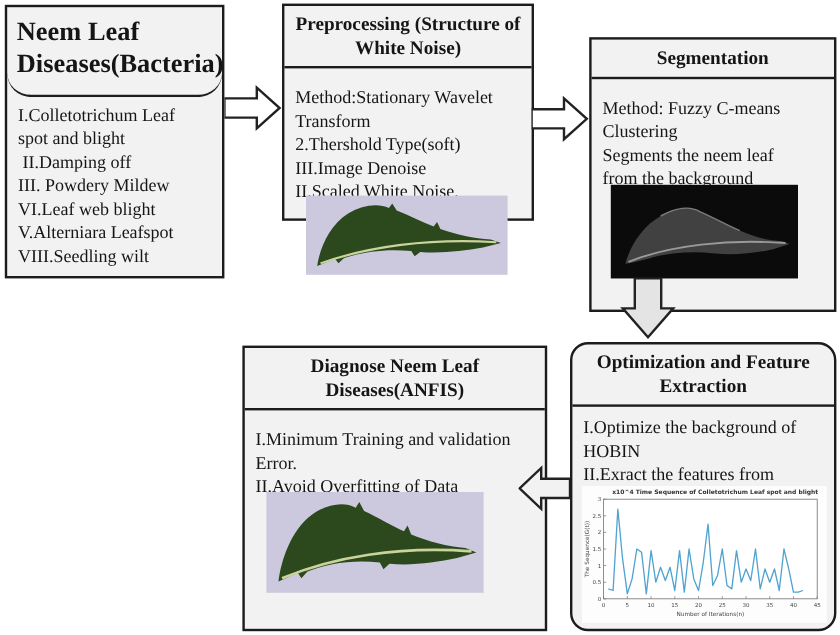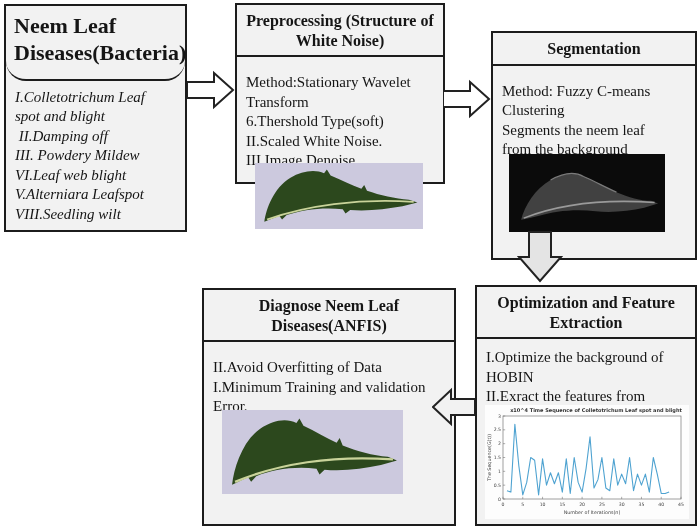--- a/index.html
+++ b/index.html
@@ -29,37 +29,37 @@
   .arrow { position:absolute; }
   svg { display:block; }
 </style>
 </head>
 <body>
 
 <div class="figure">
 
   <div class="fbox" style="left:4px; top:4px; width:183px; height:228px;">
     <div class="fbox-header left">Neem Leaf Diseases(Bacteria)</div>
-    <div class="fbox-body" style="padding-top:7px;font-style:italic;">
+    <div class="fbox-body" style="padding-top:7px;">
         <div class="t-line">I.Colletotrichum Leaf spot and blight</div>
         <div class="t-line"> II.Damping off</div>
         <div class="t-line">III. Powdery Mildew</div>
         <div class="t-line">VI.Leaf web blight</div>
         <div class="t-line">V.Alterniara Leafspot</div>
         <div class="t-line">VIII.Seedling wilt</div>
       </div>
   </div>
 
   <div class="fbox" style="left:235px; top:3px; width:210px; height:181px;font-family:Liberation Serif, serif;">
     <div class="fbox-header">Preprocessing (Structure of White Noise)</div>
     <div class="fbox-body gap-body">
         <div class="t-line">Method:Stationary Wavelet Transform</div>
-        <div class="t-line">6.Thershold Type(soft)</div>
+        <div class="t-line">2.Thershold Type(soft)</div>
+        <div class="t-line">III.Image Denoise</div>
         <div class="t-line">II.Scaled White Noise.</div>
-        <div class="t-line">III.Image Denoise</div>
       </div>
     <div class="photo leaf-photo" style="position:absolute; left:18px; top:158px; width:168px; height:66px;">
       <svg width="168" height="66" viewBox="0 0 180 90" preserveAspectRatio="none">
         <path d="M 10 80 C 12 62 20 34 38 20 C 50 11 64 8 74 14 L 77 9 L 81 17 C 93 23 103 30 114 35 L 117 30 L 120 38 C 134 44 150 49 165 50 L 174 54 L 158 59 C 140 63 120 66 102 64 L 97 69 L 94 63 C 72 60 50 64 34 71 L 29 77 L 26 72 C 20 75 14 78 10 80 Z" fill="#2c481d"></path>
         <path d="M 13 77 C 55 58 110 48 170 53" fill="none" stroke="#c9d39a" stroke-width="2.4"></path>
       </svg>
     </div>
   </div>
 
   <div class="fbox" style="left:491px; top:3px; width:206px; height:229px;margin-top:28px;">
@@ -71,21 +71,21 @@
     <div class="photo seg-photo" style="position:absolute; left:16px; top:121px; width:156px; height:78px;">
       <svg width="156" height="78" viewBox="0 0 180 90" preserveAspectRatio="none">
         <rect x="0" y="0" width="180" height="90" fill="#0b0b0b"></rect>
         <path d="M 14 76 C 18 60 30 40 48 30 C 62 22 76 20 86 26 C 100 32 112 39 124 44 C 138 50 152 54 164 54 L 172 57 L 156 62 C 138 66 118 68 100 66 C 76 63 52 66 36 71 C 28 73 20 75 14 76 Z" fill="#414141"></path>
         <path d="M 17 74 C 58 58 112 52 168 56" fill="none" stroke="#9a9a9a" stroke-width="1.8"></path>
         <path d="M 48 30 C 62 22 76 20 86 26 C 100 32 112 39 124 44" fill="none" stroke="#7a7a7a" stroke-width="1.4"></path>
       </svg>
     </div>
   </div>
 
-  <div class="fbox" style="left:475px; top:285px; width:222px; height:241px;">
+  <div class="fbox" style="left:475px; top:285px; width:222px; height:241px;border-radius:15px;">
     <div class="fbox-header">Optimization and Feature Extraction</div>
     <div class="fbox-body">
         <div class="t-line">I.Optimize the background of HOBIN</div>
         <div class="t-line">II.Exract the features from diseased neem leaf</div>
       </div>
     <div class="photo chart-photo" style="position:absolute; left:8px; top:118px; width:204px; height:114px;">
       <svg id="chart-svg" width="204" height="114" viewBox="0 0 204 114">
           <rect x="18" y="11" width="178" height="83" fill="#ffffff" stroke="#777777" stroke-width="0.7"></rect>
           <line x1="18" y1="94" x2="18" y2="91.8" stroke="#777777" stroke-width="0.6"></line>
           <text x="18" y="101" text-anchor="middle" style="font-family:DejaVu Sans, sans-serif;fill:#444444;font-size:4.6px;">0</text>
@@ -125,22 +125,22 @@
           <text x="111" y="7" text-anchor="middle" style="font-family:DejaVu Sans, sans-serif;fill:#444444;font-size:5px;font-weight:bold;fill:#333;">x10^4 Time Sequence of Colletotrichum Leaf spot and blight</text>
           <text x="107" y="108.5" text-anchor="middle" style="font-family:DejaVu Sans, sans-serif;fill:#444444;font-size:4.8px;">Number of Iterations(n)</text>
           <text x="6" y="52.5" text-anchor="middle" style="font-family:DejaVu Sans, sans-serif;fill:#444444;font-size:4.8px;" transform="rotate(-90 6 52.5)">The Sequence(G(t))</text>
         </svg>
     </div>
   </div>
 
   <div class="fbox" style="left:202px; top:288px; width:254px; height:238px;">
     <div class="fbox-header">Diagnose Neem Leaf Diseases(ANFIS)</div>
     <div class="fbox-body gap-body">
+        <div class="t-line">I.Minimum Training and validation Error.</div>
         <div class="t-line">II.Avoid Overfitting of Data</div>
-        <div class="t-line">I.Minimum Training and validation Error.</div>
       </div>
     <div class="photo leaf-photo" style="position:absolute; left:18px; top:120px; width:181px; height:84px;">
       <svg width="181" height="84" viewBox="0 0 180 90" preserveAspectRatio="none">
         <path d="M 10 80 C 12 62 20 34 38 20 C 50 11 64 8 74 14 L 77 9 L 81 17 C 93 23 103 30 114 35 L 117 30 L 120 38 C 134 44 150 49 165 50 L 174 54 L 158 59 C 140 63 120 66 102 64 L 97 69 L 94 63 C 72 60 50 64 34 71 L 29 77 L 26 72 C 20 75 14 78 10 80 Z" fill="#2c481d"></path>
         <path d="M 13 77 C 55 58 110 48 170 53" fill="none" stroke="#c9d39a" stroke-width="2.4"></path>
       </svg>
     </div>
   </div>
 
   <div class="arrow" style="left:187px; top:70px;">

